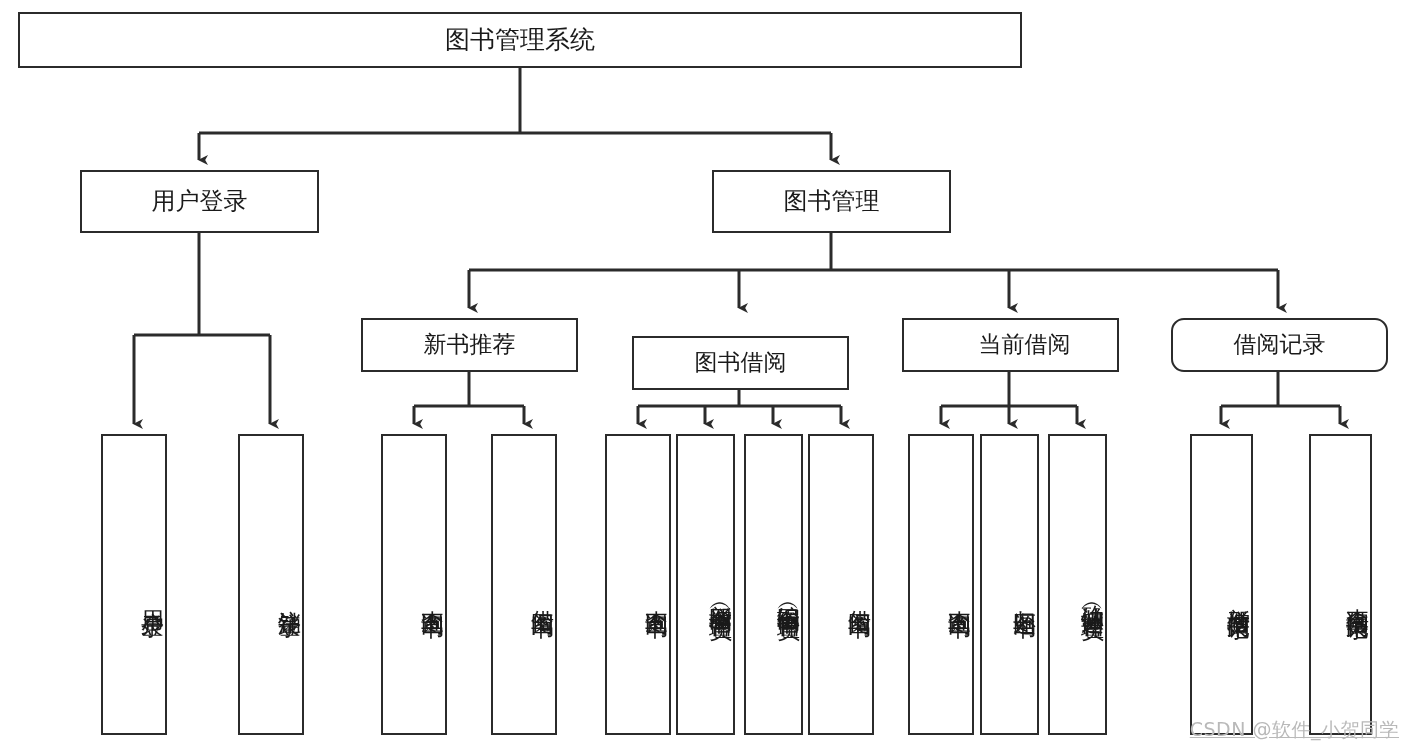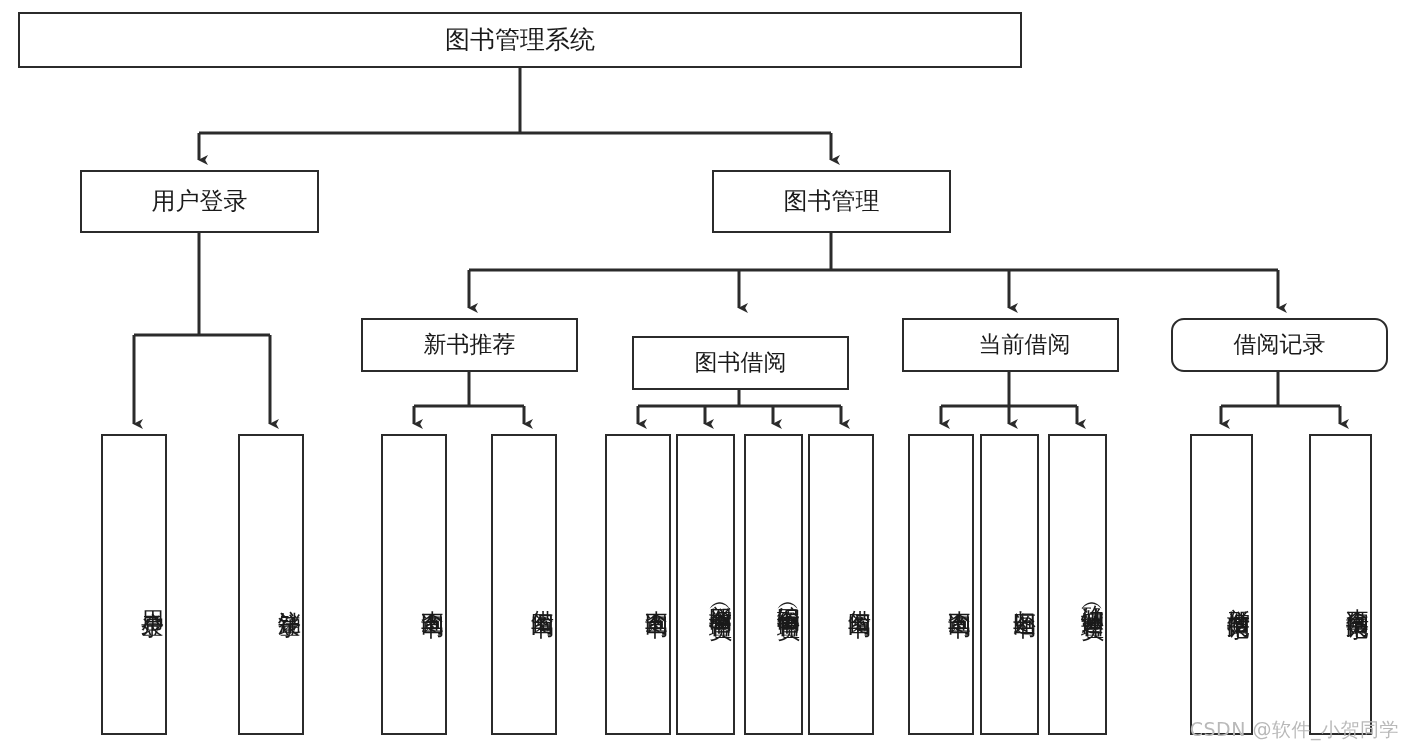--- a/index.html
+++ b/index.html
@@ -54,20 +54,21 @@
     display: block;
   }
   #watermark {
     position: absolute;
     right: 6px;
     bottom: 4px;
     font-size: 19px;
     color: #b9b9b9;
     white-space: nowrap;
     letter-spacing: 0.5px;
+    text-decoration: underline;
   }
 </style>
 </head>
 <body>
 
 <div id="canvas">
 
   <svg id="edges" viewBox="0 0 1405 747" xmlns="http://www.w3.org/2000/svg">
     <defs>
       <marker id="arrow" markerWidth="11" markerHeight="11" refX="5.5" refY="9.4" orient="auto" markerUnits="userSpaceOnUse">

